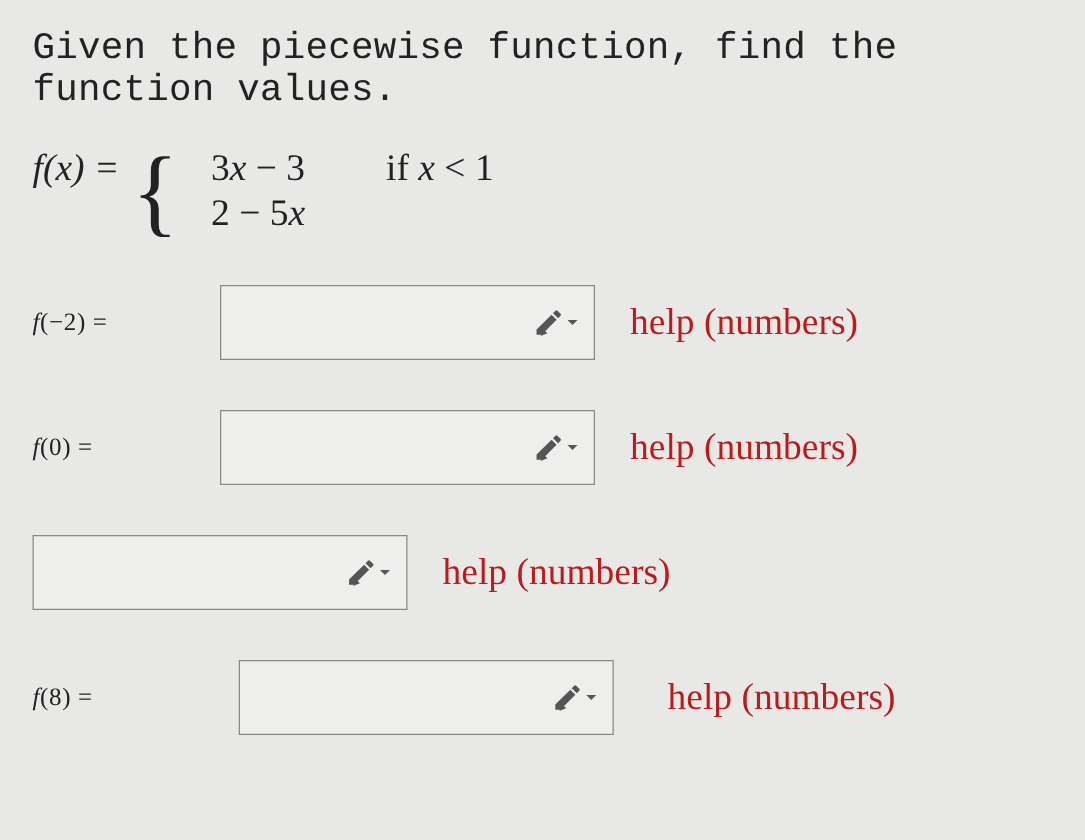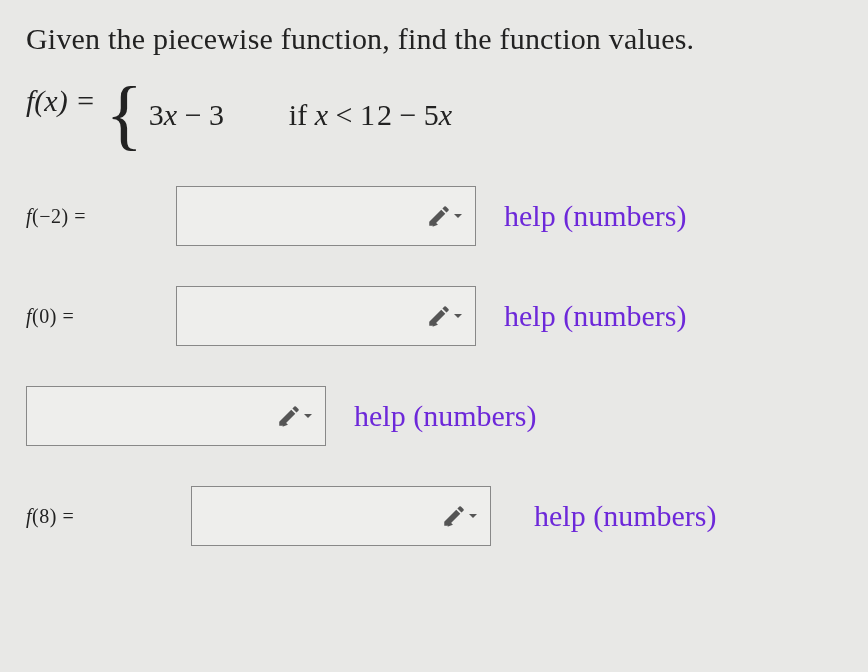--- a/index.html
+++ b/index.html
@@ -13,20 +13,21 @@
       background: #e8e8e6;
       font-family: Georgia, 'Times New Roman', serif;
       color: #222;
       padding: 22px 26px;
       font-size: 28px;
     }
     .prompt {
       font-size: 30px;
       margin-bottom: 28px;
       letter-spacing: 0.2px;
+      font-family: Liberation Mono, monospace;
     }
     .function-def {
       display: flex;
       align-items: flex-start;
       margin-bottom: 40px;
       font-family: 'Times New Roman', serif;
       font-style: italic;
       font-size: 30px;
     }
     .fx {
@@ -39,22 +40,23 @@
     .brace {
       font-size: 78px;
       font-weight: 300;
       line-height: 0.8;
       font-style: normal;
       margin-right: 6px;
       font-family: 'Times New Roman', serif;
     }
     .pieces {
       display: flex;
-      flex-direction: row;
+      flex-direction: column;
       gap: 2px;
+      margin-left: 20px;
     }
     .piece-row {
       display: flex;
       align-items: center;
     }
     .piece-expr {
       width: 140px;
       font-style: normal;
     }
     .piece-expr .var {
@@ -104,21 +106,21 @@
       padding-right: 12px;
       margin-right: 28px;
     }
     .pencil-icon {
       display: flex;
       align-items: center;
       gap: 1px;
     }
     .help-link {
       font-size: 30px;
-      color: #6d28d9;
+      color: #b91c1c;
       font-style: normal;
     }
   </style>
 </head>
 <body>
 
 <div class="prompt">Given the piecewise function, find the function values.</div>
 
 <div class="function-def">
   <span class="fx">f(x) =</span>

